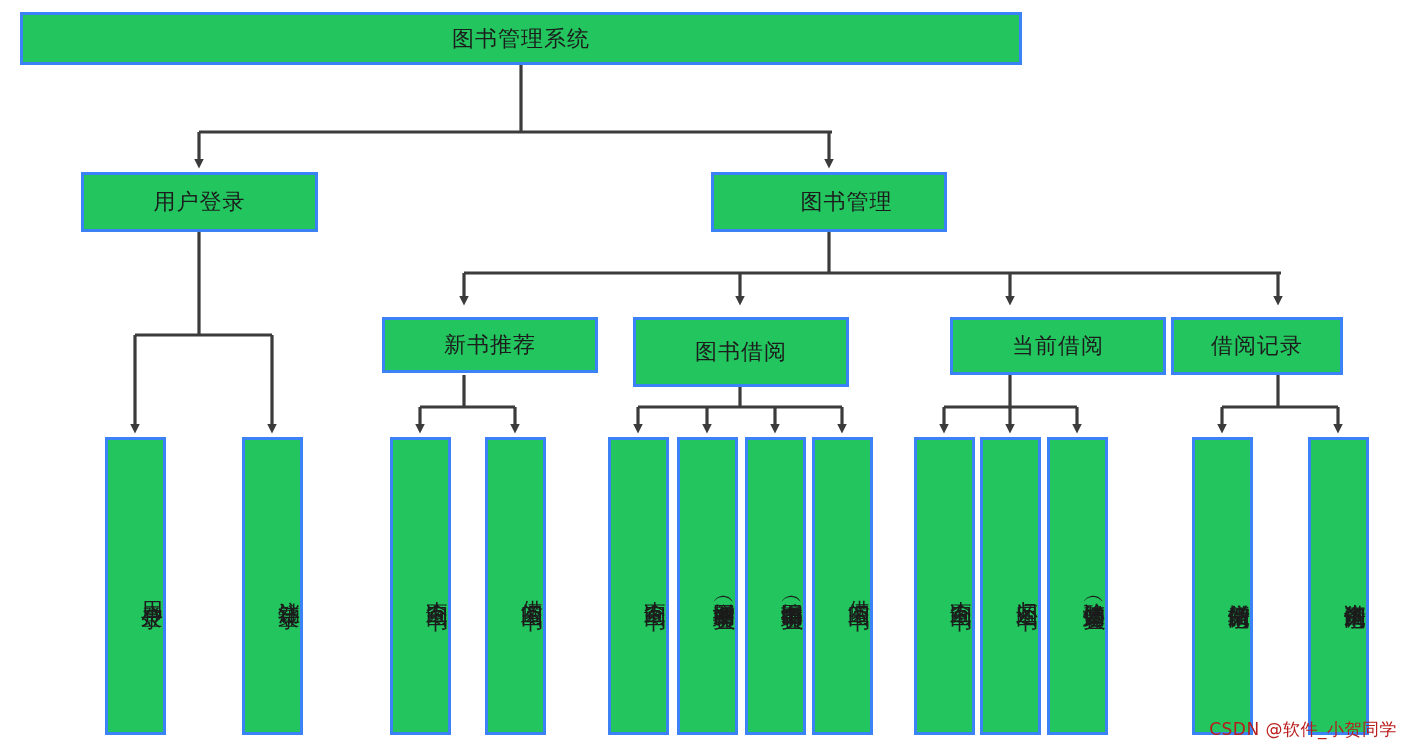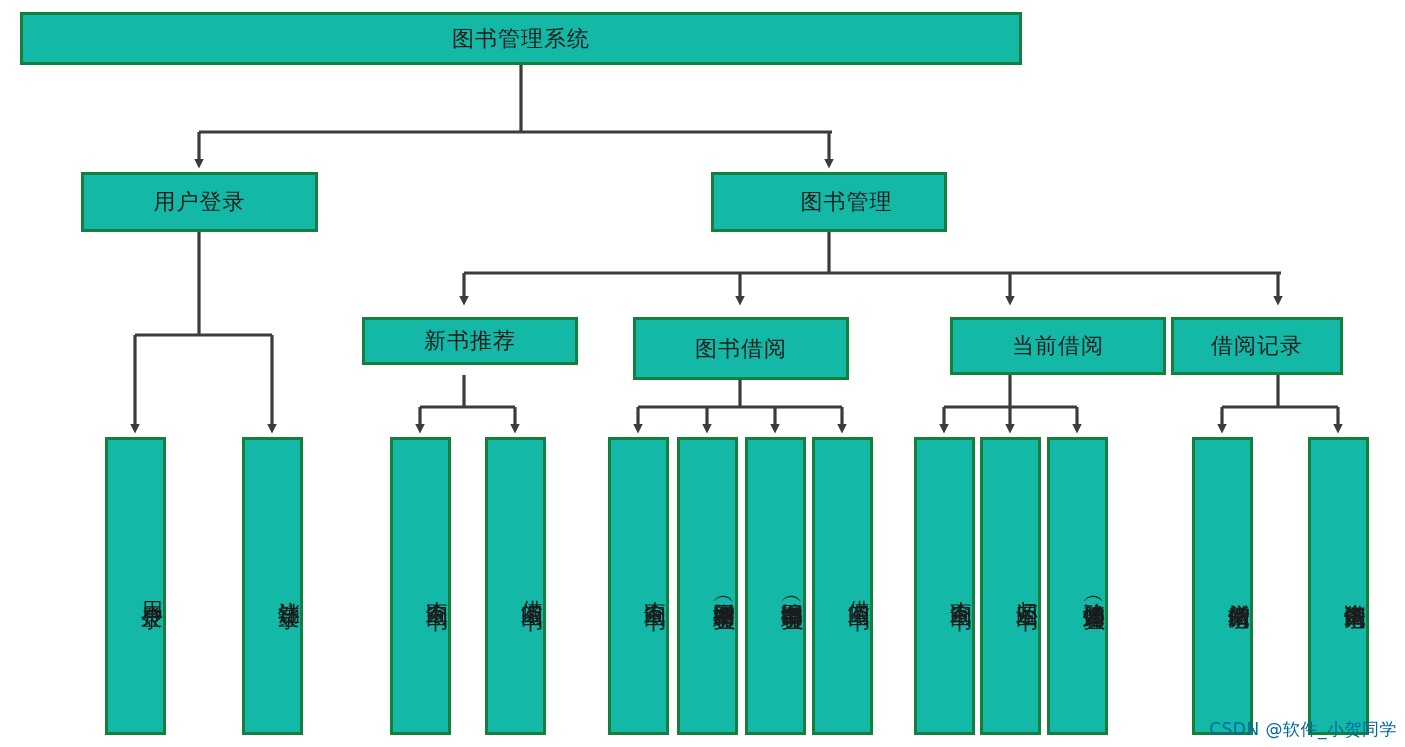--- a/index.html
+++ b/index.html
@@ -20,22 +20,22 @@
   #edges {
     position: absolute;
     left: 0;
     top: 0;
     width: 1405px;
     height: 747px;
   }
   .node {
     position: absolute;
     box-sizing: border-box;
-    border: 3px solid #15803d;
-    background: #14b8a6;
+    border: 3px solid #3b82f6;
+    background: #22c55e;
     color: #1c1c1c;
     display: flex;
     align-items: center;
     justify-content: center;
     text-align: center;
     z-index: 2;
   }
   .node-h {
     font-size: 22px;
     letter-spacing: 1px;
@@ -51,21 +51,21 @@
     justify-content: center;
   }
   .node-v.tight {
     letter-spacing: 1px;
   }
   #watermark {
     position: absolute;
     right: 8px;
     bottom: 6px;
     font-size: 17px;
-    color: #0369a1;
+    color: #b91c1c;
     letter-spacing: 0.5px;
     z-index: 5;
     white-space: nowrap;
   }
 </style>
 </head>
 <body>
 
 <div id="canvas">
 
@@ -123,24 +123,24 @@
     <span>图书管理系统</span>
   </div>
 
   <div class="node node-h" style="left:81px; top:172px; width:237px; height:60px;">
     <span>用户登录</span>
   </div>
   <div class="node node-h" style="left:711px; top:172px; width:236px; height:60px;padding-left:35px;">
     <span>图书管理</span>
   </div>
 
-  <div class="node node-h" style="left:362px; top:317px; width:216px; height:48px;">
+  <div class="node node-h" style="left:382px; top:317px; width:216px; height:56px;">
     <span>新书推荐</span>
   </div>
-  <div class="node node-h" style="left:633px; top:317px; width:216px; height:63px;">
+  <div class="node node-h" style="left:633px; top:317px; width:216px; height:70px;">
     <span>图书借阅</span>
   </div>
   <div class="node node-h" style="left:902px; top:317px; width:216px; height:58px;margin-left:48px;">
     <span>当前借阅</span>
   </div>
   <div class="node node-h" style="left:1171px; top:317px; width:172px; height:58px;">
     <span>借阅记录</span>
   </div>
 
   <div class="node node-v" style="left:105px; top:437px; width:61px; height:298px;">

